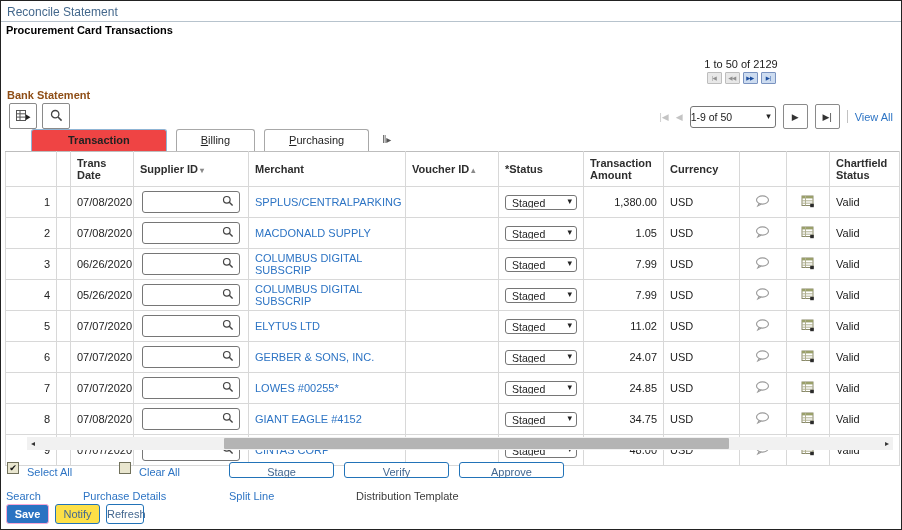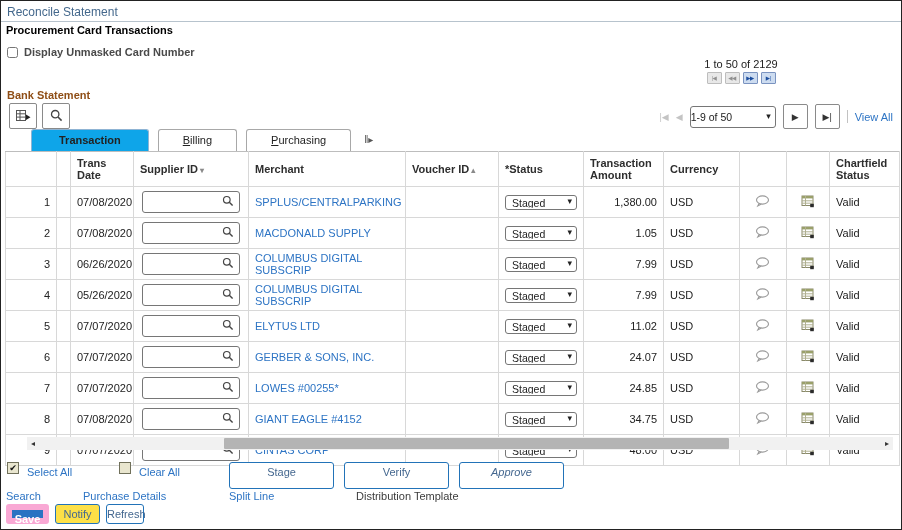--- a/index.html
+++ b/index.html
@@ -40,21 +40,21 @@
   .selwrap .chev{position:absolute;right:5px;top:50%;transform:translateY(-56%);
     font-size:9px;color:#222;pointer-events:none;}
   .nav-btn{width:23px;height:23px;border:1px solid #8a8a8a;border-radius:2px;background:#fff;
     display:flex;align-items:center;justify-content:center;font-size:9px;color:#333;}
   .vsep{width:0;height:13px;border-left:1px solid #c2c2c2;}
   #view-all{color:#2d74c4;font-size:11px;}
   
   #grid-tabs{position:absolute;left:30px;top:127px;display:flex;align-items:flex-end;gap:9px;height:23px;}
   .tab{height:21px;line-height:21px;padding:0 24px;border:1px solid #a8a8a8;border-bottom:none;
     border-radius:3px 3px 0 0;background:#fff;font-size:11px;color:#222;}
-  .tab.active{background:#0ea5e9;border-color:#8fb4d4;font-weight:bold;padding:0 27px;}
+  .tab.active{background:#ef4444;border-color:#8fb4d4;font-weight:bold;padding:0 36px;}
   #tabs-more{margin-left:4px;align-self:center;font-size:10px;color:#555;}
   
   #grid-table{position:absolute;left:4px;top:150px;width:894px;border-collapse:collapse;table-layout:fixed;}
   #grid-table th,#grid-table td{border:1px solid #d8d8d8;padding:2px 6px;font-size:11px;
     vertical-align:middle;overflow:hidden;white-space:normal;}
   #grid-table th{height:30px;font-weight:bold;color:#2e2e2e;text-align:left;background:#fff;border-top:1px solid #bdbdbd;}
   #grid-table td{height:26px;background:#fff;}
   col.c-num{width:51px}col.c-sp{width:14px}col.c-date{width:63px}col.c-sup{width:115px}
   col.c-mer{width:157px}col.c-vou{width:93px}col.c-status{width:85px}col.c-amt{width:80px}
   col.c-cur{width:76px}col.c-com{width:47px}col.c-dist{width:43px}col.c-cf{width:70px}
@@ -70,46 +70,42 @@
   #hscroll{position:absolute;left:26px;top:436px;width:866px;height:13px;display:flex;align-items:center;}
   .scroll-arrow{width:12px;height:13px;font-size:8px;line-height:13px;text-align:center;color:#333;background:#f1f1f1;}
   #hscroll .track{position:relative;flex:1;height:13px;background:#f1f1f1;}
   #hscroll .thumb{position:absolute;left:22%;width:60%;top:1px;height:11px;background:#b4b4b4;border-radius:1px;}
   
   .ps-check{width:12px;height:12px;box-sizing:border-box;border:1px solid #70705a;background:#e9e6cf;
     display:inline-flex;align-items:center;justify-content:center;font-size:9px;color:#111;}
   #select-all{position:absolute;left:6px;top:461px;display:flex;align-items:flex-start;gap:8px;}
   #clear-all{position:absolute;left:118px;top:461px;display:flex;align-items:flex-start;gap:8px;}
   #select-all .lnk,#clear-all .lnk{color:#2d74c4;margin-top:4px;}
-  .action-btn{position:absolute;top:461px;width:105px;height:27px;box-sizing:border-box;
+  .action-btn{position:absolute;top:461px;width:105px;height:16px;box-sizing:border-box;
     border:1px solid #2273b8;border-radius:3px;background:#fff;color:#44678f;
     font-size:11px;text-align:center;line-height:19px;}
-  #stage-btn{left:228px;} #verify-btn{left:343px;} #approve-btn{left:458px;font-style:italic;}
+  #stage-btn{left:228px;} #verify-btn{left:343px;} #approve-btn{left:458px;}
   .foot-link{position:absolute;top:489px;color:#2d74c4;font-size:11px;}
   #search-link{left:5px;} #purchase-details-link{left:82px;} #split-line-link{left:228px;}
   #distribution-template-label{position:absolute;top:489px;left:355px;color:#3c3c3c;font-size:11px;}
   .bottom-btn{position:absolute;top:503px;height:20px;box-sizing:border-box;border-radius:3px;
     font-size:11px;text-align:center;line-height:18px;}
-  #save-btn{left:5px;width:43px;background:#2a73c2;border:6px solid #f9a8d4;color:#fff;font-weight:bold;}
+  #save-btn{left:5px;width:43px;background:#2a73c2;border:1px solid #f9a8d4;color:#fff;font-weight:bold;}
   #notify-btn{left:54px;width:45px;background:#fde047;border:1px solid #2273b8;color:#44678f;}
   #refresh-btn{left:105px;width:38px;background:#fff;border:1px solid #2273b8;color:#44678f;}
 </style>
 </head>
 <body>
 
 <div id="window">
 
   <div id="breadcrumb">Reconcile Statement</div>
   <div id="top-rule"></div>
   <div id="page-title">Procurement Card Transactions</div>
 
-  <div id="unmask-row">
-    <input type="checkbox" style="">
-    <span class="lbl">Display Unmasked Card Number</span>
-  </div>
 
   <div id="top-pagination">
     <div class="txt">1 to 50 of 2129</div>
     <div id="chunk-btns">
       <span class="chunk-btn disabled">|◀</span>
       <span class="chunk-btn disabled">◀◀</span>
       <span class="chunk-btn enabled">▶▶</span>
       <span class="chunk-btn enabled">▶|</span>
     </div>
   </div>

